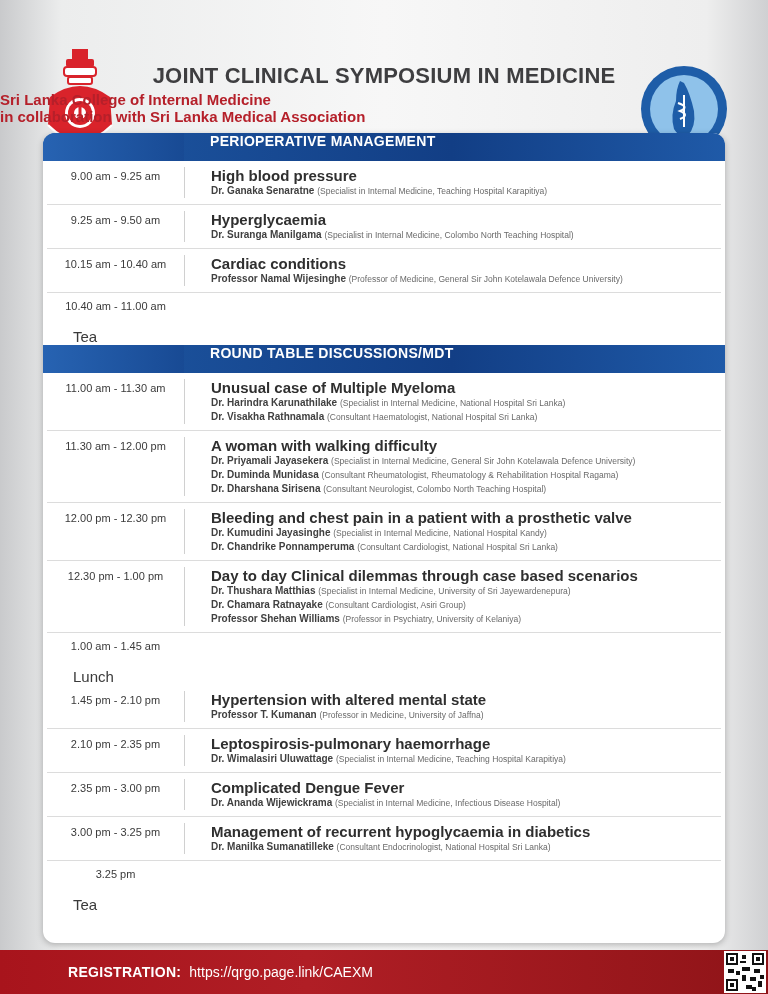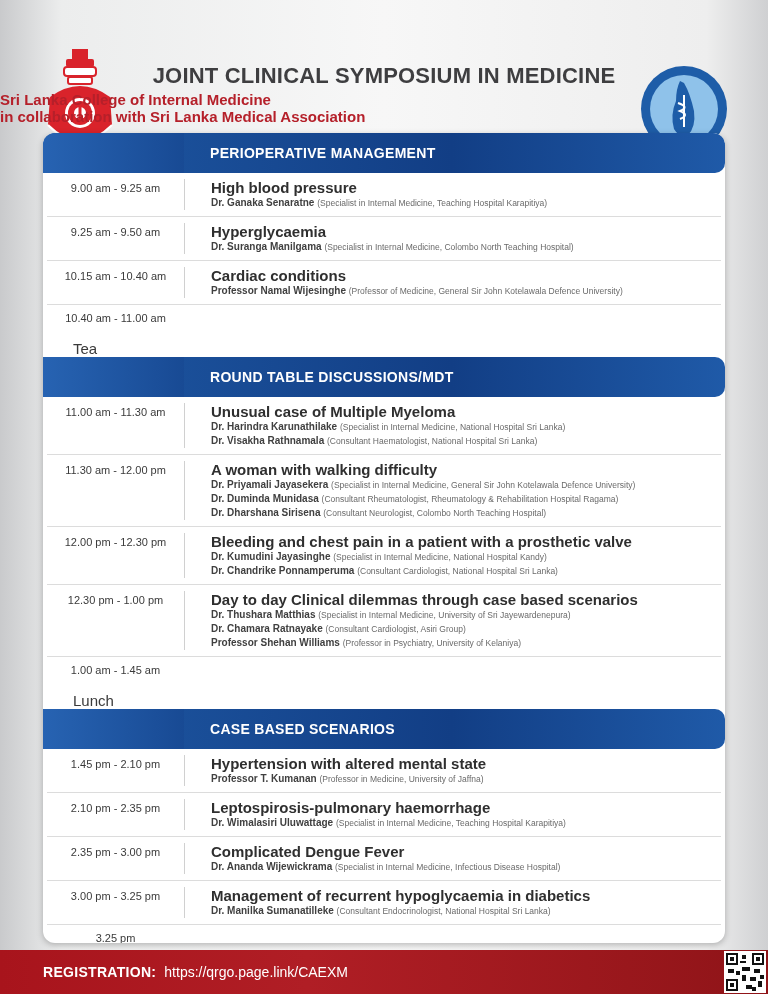--- a/index.html
+++ b/index.html
@@ -28,23 +28,23 @@
     font-size: 15px; color: #3a3a3a;
   }
   .date sup { font-size: 9px; }
 
   .card {
     position: absolute; left: 43px; top: 133px; width: 682px; height: 810px;
     background: #ffffff; border-radius: 12px; overflow: hidden;
     box-shadow: 0 2px 6px rgba(0,0,0,0.25);
   }
   .section-head {
-    height: 40px; position: relative;
+    height: 28px; position: relative;
     background: linear-gradient(90deg, #1f5aa8 0%, #1a4f99 20%, #123e85 60%, #1f5aa8 100%);
-    display: flex; align-items: center; border-radius: 10px;
+    display: flex; 
   }
   .section-head .left-block {
     width: 141px; height: 100%;
     background: linear-gradient(90deg, #2763b2 0%, #184a94 100%);
   }
   .section-head .label {
     padding-left: 26px; color: #ffffff; font-weight: bold; font-size: 14px; letter-spacing: 0.3px;
   }
   .row {
     display: flex; position: relative; border-bottom: 1px solid #dcdcdc;
@@ -65,21 +65,21 @@
   .row .speaker span { font-size: 8.5px; color: #6a6a6a; }
   .row.break .time { padding-top: 7px; }
   .row.break .content { padding-top: 4px; padding-bottom: 0; }
   .row.break .topic { font-weight: normal; font-size: 15px; color: #3a3a3a; }
 
   .footer {
     position: absolute; left: 0; top: 950px; width: 768px; height: 44px;
     background: linear-gradient(90deg, #a8141c 0%, #b01e25 40%, #8f1418 100%);
     display: flex; align-items: center;
   }
-  .footer .reg-label { margin-left: 43px; color: #ffffff; font-weight: bold; font-size: 14px; letter-spacing: 0.3px; }
+  .footer .reg-label { margin-left: 68px; color: #ffffff; font-weight: bold; font-size: 14px; letter-spacing: 0.3px; }
   .footer .reg-url { margin-left: 8px; color: #ffffff; font-size: 14px; }
   .qr { position: absolute; left: 724px; top: 951px; width: 42px; height: 42px; background: #fff; }
 </style>
 </head>
 <body>
 
 <div class="header">
   <svg class="logo-left" viewBox="0 0 76 106">
     <rect x="30" y="2" width="16" height="12" fill="#d9232b"></rect>
     <rect x="24" y="12" width="28" height="8" rx="2" fill="#d9232b"></rect>
@@ -189,24 +189,20 @@
           <div class="speaker"><b>Professor Shehan Williams</b> <span>(Professor in Psychiatry, University of Kelaniya)</span></div>
         </div>
       </div>
       <div class="row break">
         <div class="time">1.00 am - 1.45 am</div>
         <div class="sep"></div>
         <div class="content">
           <div class="topic">Lunch</div>
         </div>
       </div>
-    </div>
-    <div class="section-head">
-      <div class="left-block"></div>
-      <div class="label">CASE BASED SCENARIOS</div>
     </div>
     <div>
       <div class="row">
         <div class="time">1.45 pm -  2.10 pm</div>
         <div class="sep"></div>
         <div class="content">
           <div class="topic">Hypertension with altered mental state</div>
           <div class="speaker"><b>Professor T. Kumanan</b> <span>(Professor in Medicine, University of Jaffna)</span></div>
         </div>
       </div>

